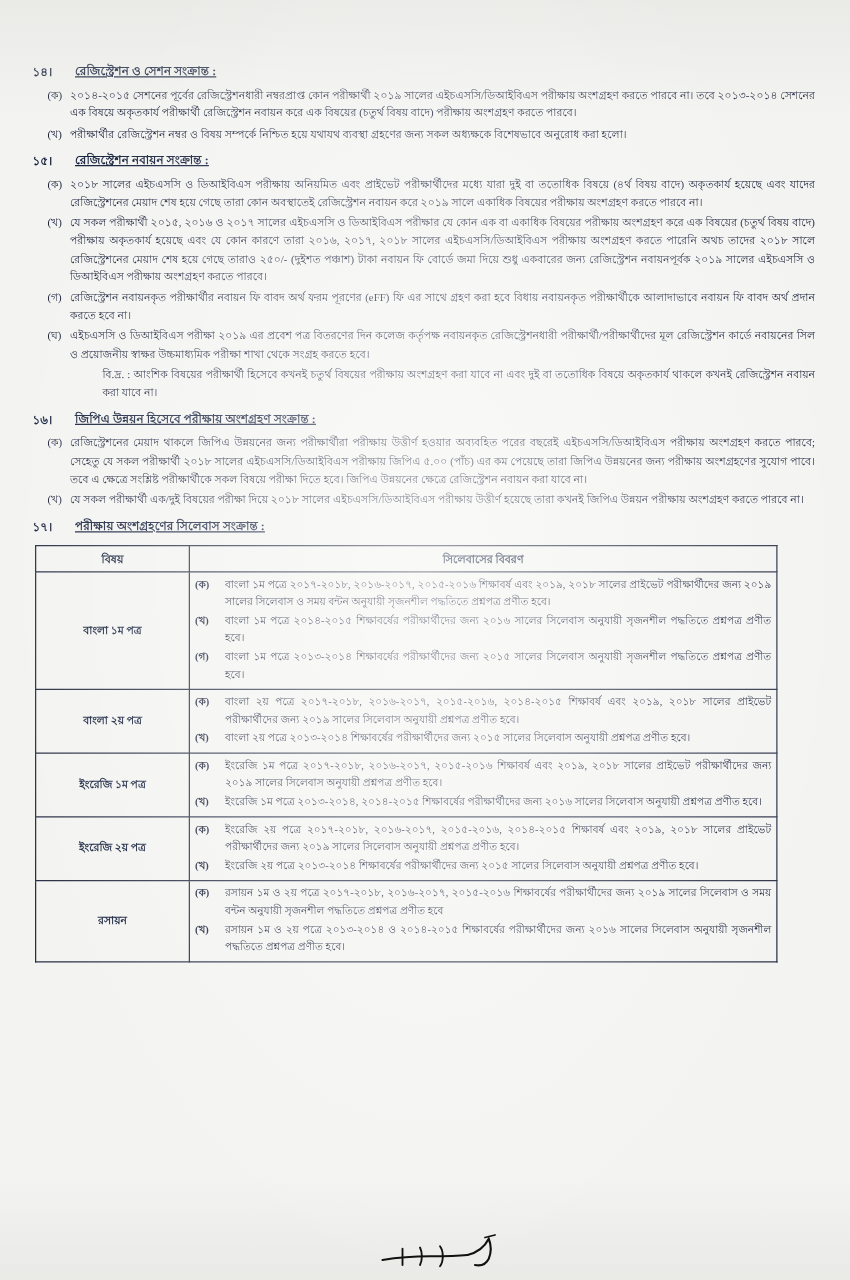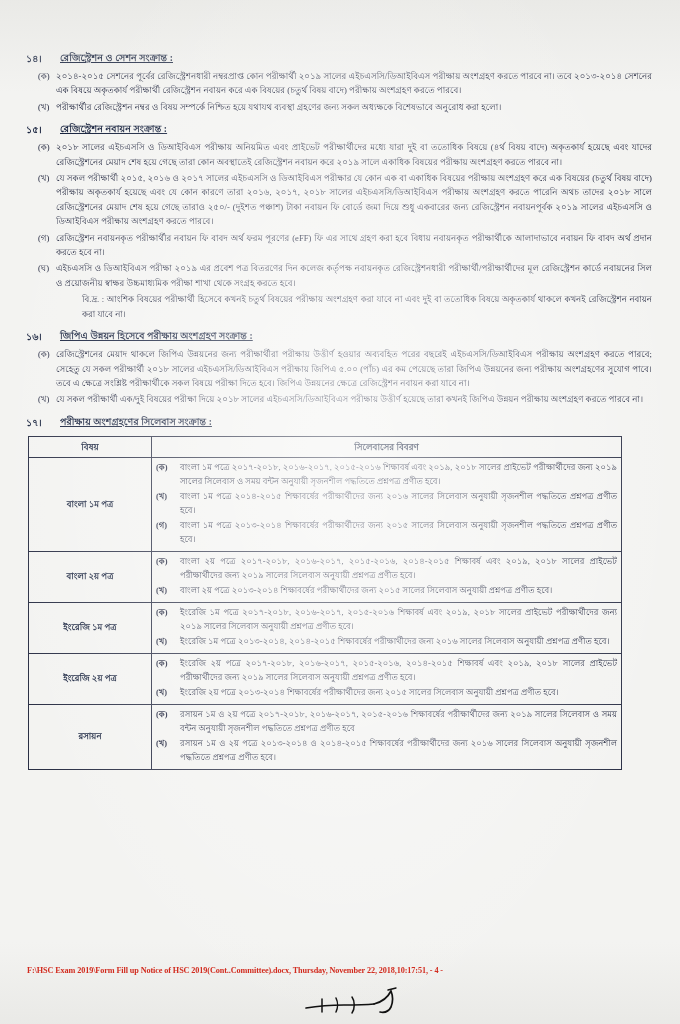--- a/index.html
+++ b/index.html
@@ -307,21 +307,20 @@
           </div>
           <div class="det-item">
             <div class="det-mark">(খ)</div>
             <div class="det-text">রসায়ন ১ম ও ২য় পত্রে ২০১৩-২০১৪ ও ২০১৪-২০১৫ শিক্ষাবর্ষের পরীক্ষার্থীদের জন্য ২০১৬ সালের সিলেবাস অনুযায়ী সৃজনশীল পদ্ধতিতে প্রশ্নপত্র প্রণীত হবে।</div>
           </div>
         </td>
       </tr>
     </tbody>
   </table>
 
-  <div class="footer-path">F:\HSC Exam 2019\Form Fill up Notice of HSC 2019(Cont..Committee).docx, Thursday, November 22, 2018,10:17:51, - 4 -</div>
 
   <svg class="signature" viewBox="0 0 120 34">
     <path d="M14 22 C26 20, 38 19, 52 19 C62 19, 72 19, 82 18" stroke="#111" stroke-width="1.6" fill="none" stroke-linecap="round"></path>
     <path d="M30 13 L30 26" stroke="#111" stroke-width="1.5" fill="none" stroke-linecap="round"></path>
     <path d="M44 12 C46 16, 46 22, 44 26" stroke="#111" stroke-width="1.5" fill="none" stroke-linecap="round"></path>
     <path d="M60 11 C63 15, 63 23, 60 27" stroke="#111" stroke-width="1.5" fill="none" stroke-linecap="round"></path>
     <path d="M82 18 C90 16, 96 11, 99 5 C101 10, 101 16, 99 21 C97 25, 93 27, 88 26" stroke="#111" stroke-width="1.7" fill="none" stroke-linecap="round"></path>
     <path d="M96 4 L104 2" stroke="#111" stroke-width="1.4" fill="none" stroke-linecap="round"></path>
   </svg>
 </div>

